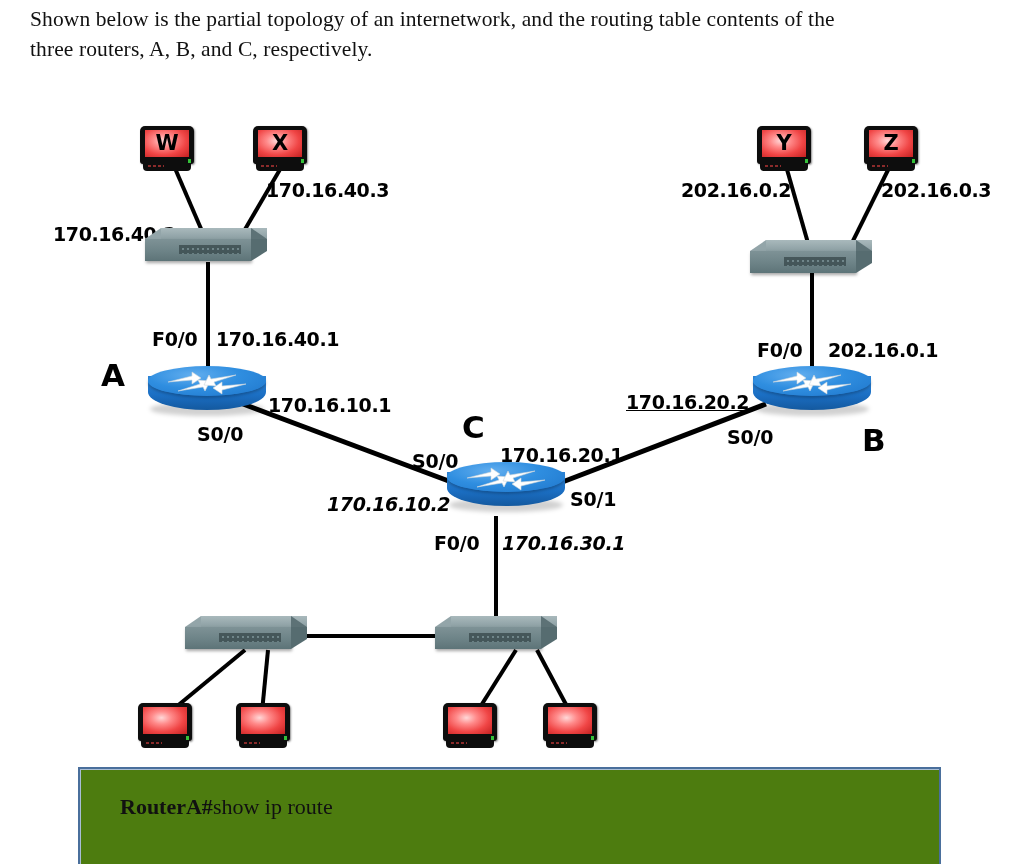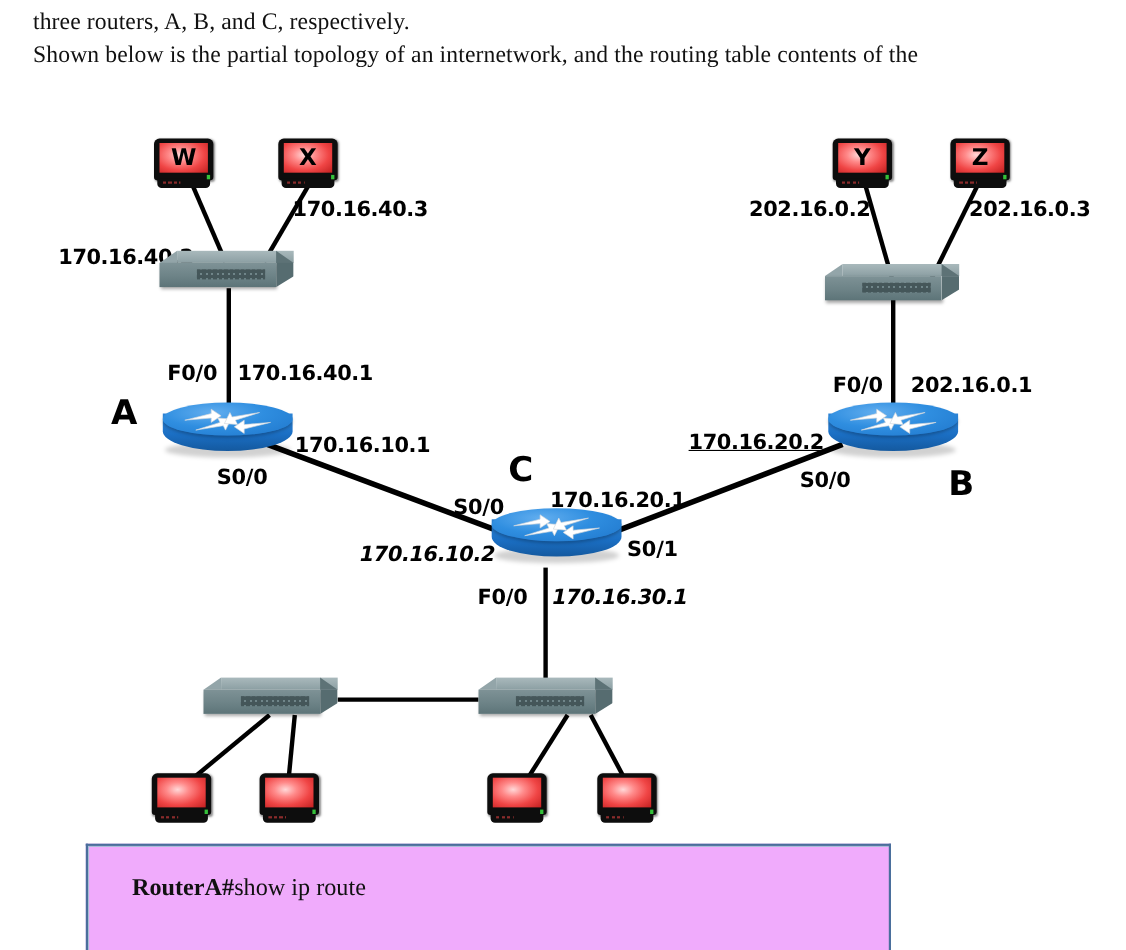--- a/index.html
+++ b/index.html
@@ -195,47 +195,47 @@
   }
   .lbl-ip   { font-size: 19px; letter-spacing: -0.4px; }
   .lbl-if   { font-size: 19px; letter-spacing: -0.2px; }
   .lbl-rtr  { font-size: 31px; }
 
   
   #console-box {
     position: absolute;
     left: 78px;
     top: 767px;
-    width: 732px;
+    width: 863px;
     height: 97px;
     border: 2px solid #4a6f9c;
     border-bottom: none;
-    background: #f0abfc;
+    background: #4d7c0f;
     box-sizing: border-box;
     box-shadow: inset 0 1px 0 #aabed6, inset 1px 0 0 #aabed6;
   }
   #console-line {
     position: absolute;
     left: 40px;
     top: 25px;
     font-family: "Liberation Serif", serif;
     font-size: 22px;
     color: #111111;
     white-space: nowrap;
   }
   #console-line .prompt { font-weight: bold; }
 </style>
 </head>
 <body>
 
 <div id="page">
 
   <div id="intro">
+    <div>Shown below is the partial topology of an internetwork, and the routing table contents of the</div>
     <div>three routers, A, B, and C, respectively.</div>
-    <div>Shown below is the partial topology of an internetwork, and the routing table contents of the</div>
   </div>
 
   <svg id="links" viewBox="0 0 1024 864">
 
     <line x1="174" y1="166" x2="205" y2="238" stroke="#000" stroke-width="4"></line>
     <line x1="282" y1="166" x2="240" y2="238" stroke="#000" stroke-width="4"></line>
 
     <line x1="208" y1="262" x2="208" y2="372" stroke="#000" stroke-width="4"></line>
 
     <line x1="243" y1="404" x2="462" y2="486" stroke="#000" stroke-width="5"></line>

